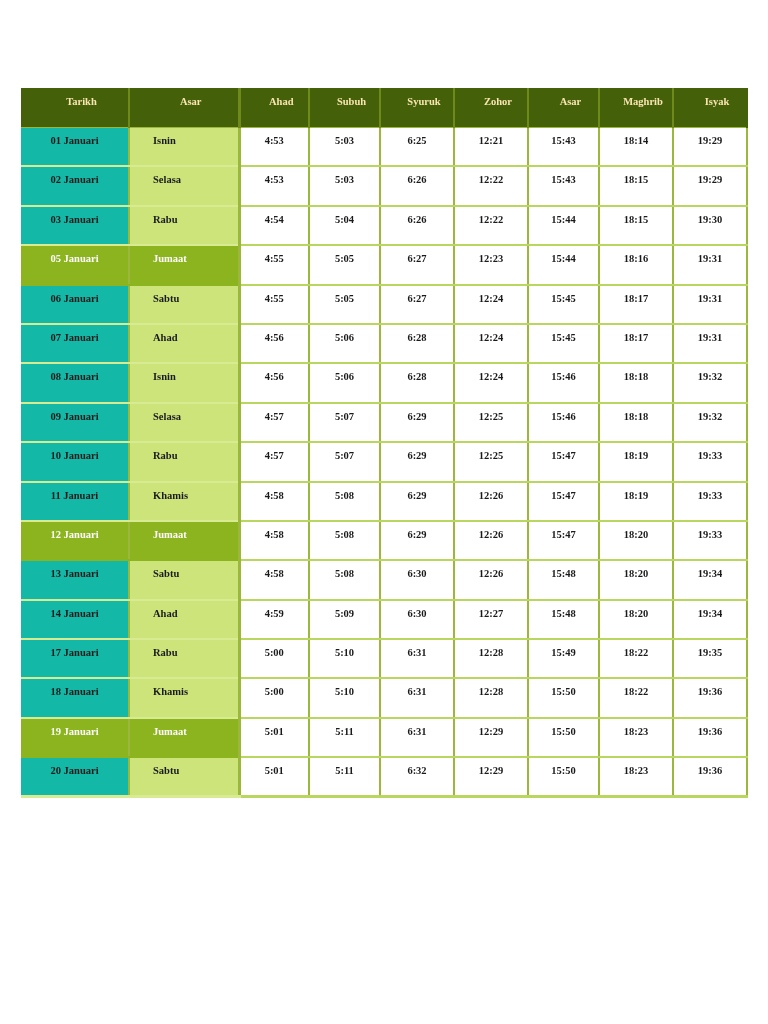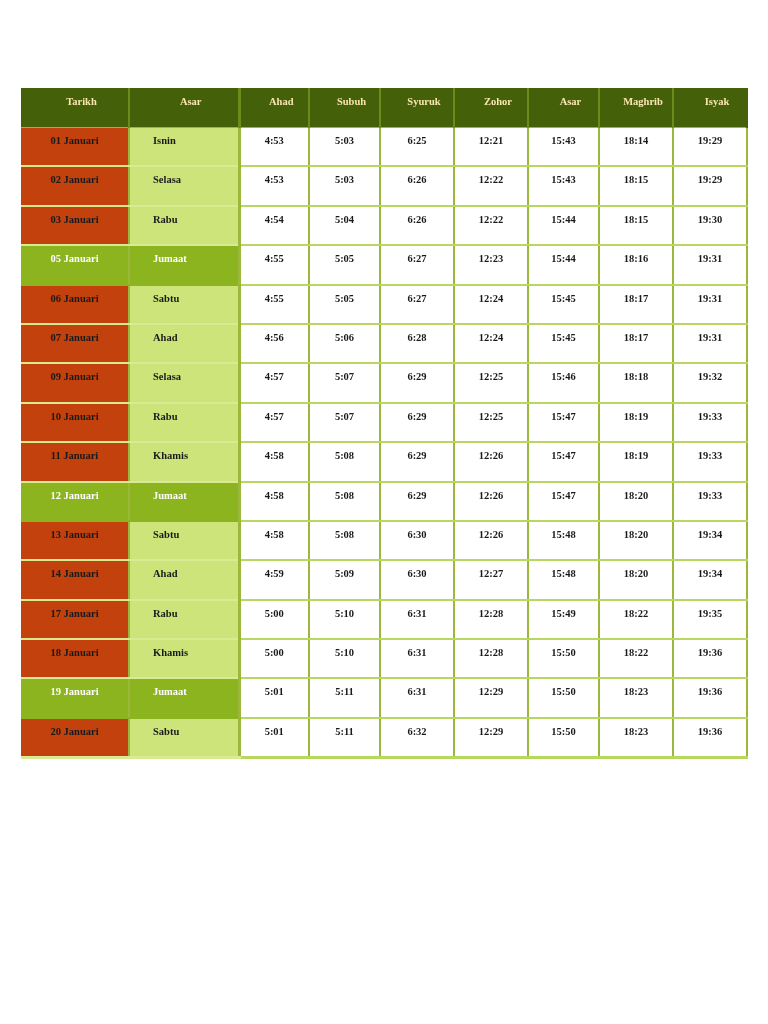--- a/index.html
+++ b/index.html
@@ -63,21 +63,21 @@
     border-right: 2px solid #9cb83c;
     border-bottom: 2px solid #c4dd6e;
   }
   #prayer-table tbody td:last-child {
     border-right: 2px solid #9cb83c;
   }
 
   
   #prayer-table tbody td.cell-tarikh {
     text-align: center;
-    background: #c2410c;
+    background: #14b8a6;
     border-bottom: 2px solid #d8ea92;
   }
   #prayer-table tbody td.cell-hari {
     text-align: left;
     background: #cde47a;
     padding-left: 23px;
     border-right: 3px solid #9cb83c;
     border-bottom: 2px solid #d8ea92;
   }
 
@@ -206,20 +206,31 @@
           <td class="cell-hari">Ahad</td>
           <td class="cell-time">4:56</td>
           <td class="cell-time">5:06</td>
           <td class="cell-time">6:28</td>
           <td class="cell-time">12:24</td>
           <td class="cell-time">15:45</td>
           <td class="cell-time">18:17</td>
           <td class="cell-time">19:31</td>
         </tr>
         <tr>
+          <td class="cell-tarikh">08 Januari</td>
+          <td class="cell-hari">Isnin</td>
+          <td class="cell-time">4:56</td>
+          <td class="cell-time">5:06</td>
+          <td class="cell-time">6:28</td>
+          <td class="cell-time">12:24</td>
+          <td class="cell-time">15:46</td>
+          <td class="cell-time">18:18</td>
+          <td class="cell-time">19:32</td>
+        </tr>
+        <tr>
           <td class="cell-tarikh">09 Januari</td>
           <td class="cell-hari">Selasa</td>
           <td class="cell-time">4:57</td>
           <td class="cell-time">5:07</td>
           <td class="cell-time">6:29</td>
           <td class="cell-time">12:25</td>
           <td class="cell-time">15:46</td>
           <td class="cell-time">18:18</td>
           <td class="cell-time">19:32</td>
         </tr>

